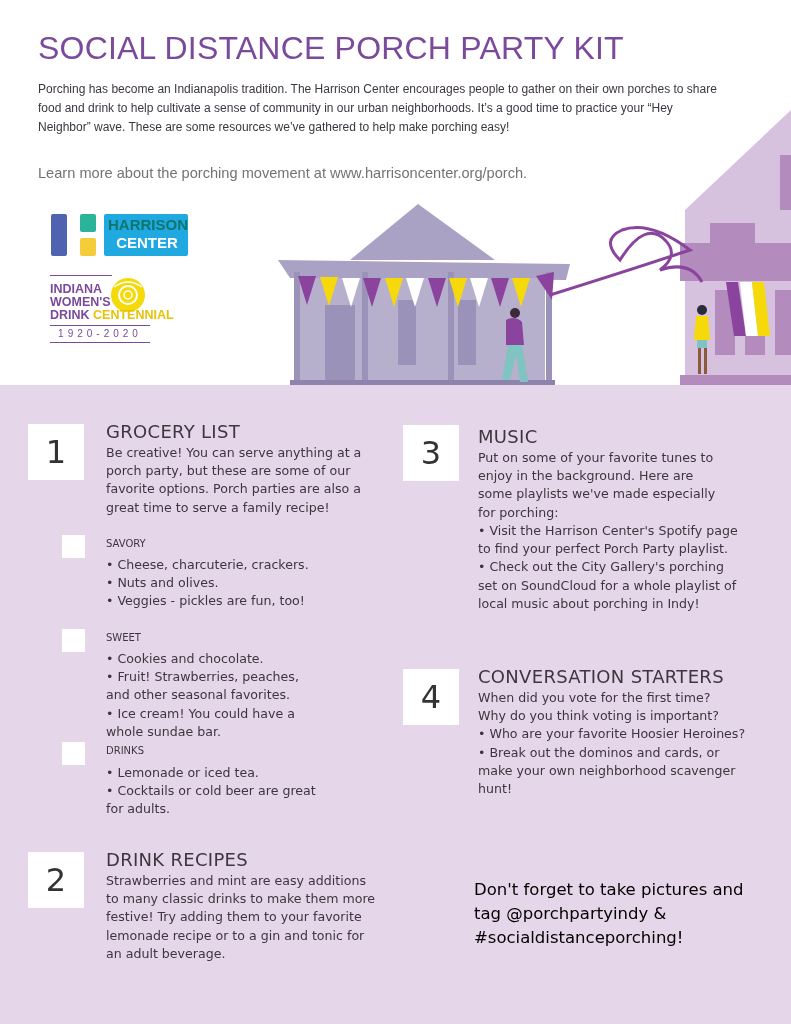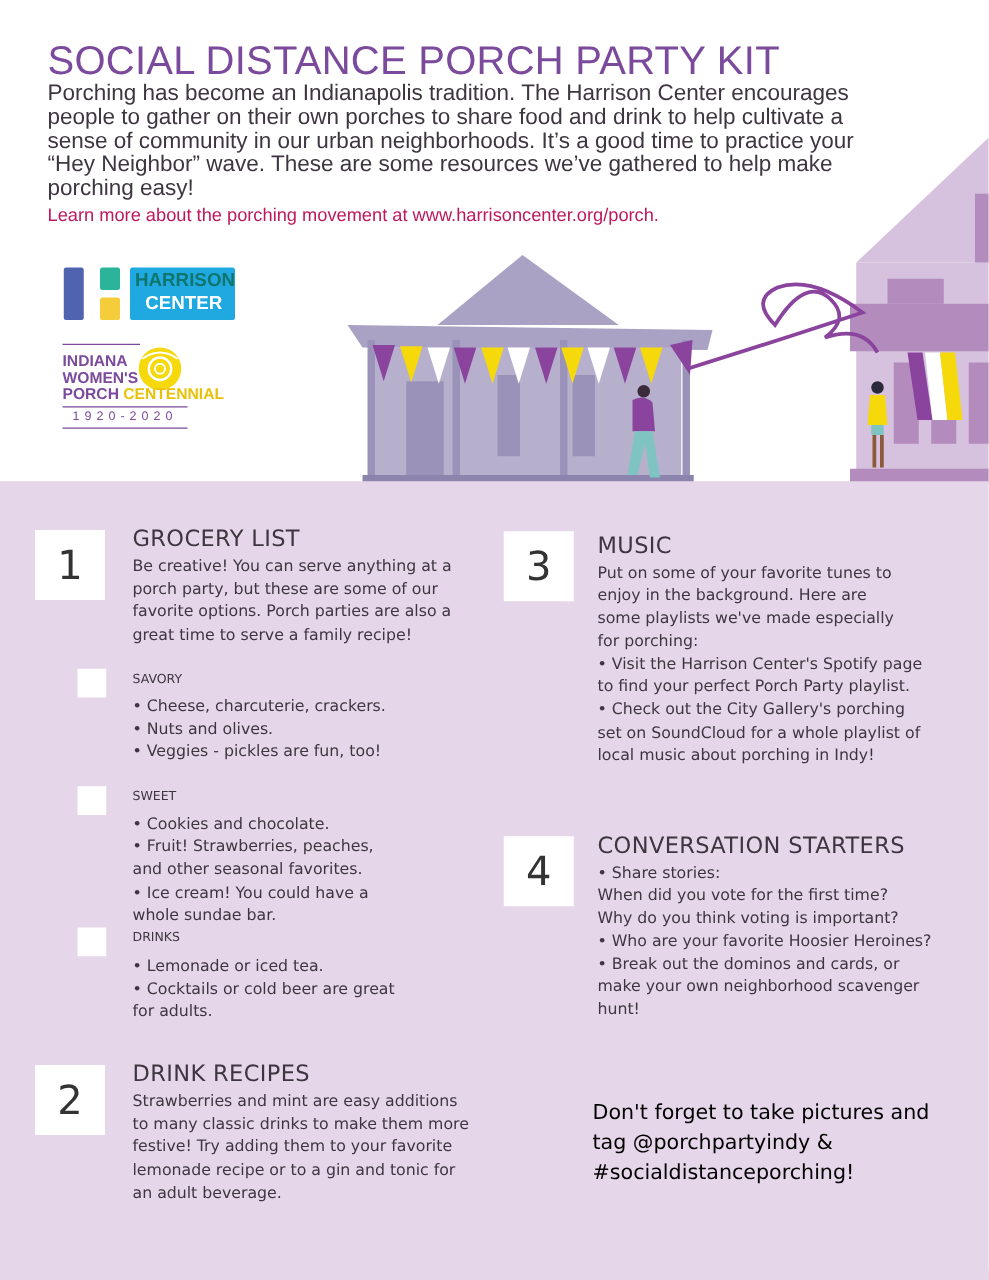--- a/index.html
+++ b/index.html
@@ -1,23 +1,23 @@
 <!DOCTYPE html>
 <html><head>
 <meta charset="utf-8">
 <style>
   html, body { margin:0; padding:0; }
   body { width:791px; height:1024px; background:#ffffff; position:relative; overflow:hidden;
          font-family:"DejaVu Sans", "Liberation Sans", sans-serif; color:#3d3640; }
   .title { position:absolute; left:38px; top:30px; font-family:"Liberation Sans", sans-serif;
            font-size:32px; color:#7b4a9c; letter-spacing:0.2px; white-space:nowrap; }
-  .intro { position:absolute; left:38px; top:65px; width:680px; font-family:"Liberation Sans", sans-serif;
-           font-size:18px; line-height:19px; color:#3d3640; }
+  .intro { position:absolute; left:38px; top:80px; width:680px; font-family:"Liberation Sans", sans-serif;
+           font-size:12px; line-height:19px; color:#3d3640; }
   .learn { position:absolute; left:38px; top:165px; font-family:"Liberation Sans", sans-serif;
-           font-size:14.6px; color:#be185d; }
+           font-size:14.6px; color:#737373; }
   .lower { position:absolute; left:0; top:385px; width:791px; height:639px; background:#e6d6e9; }
   .numbox { position:absolute; width:56px; height:56px; background:#ffffff; display:flex;
             align-items:center; justify-content:center; font-size:32px; color:#333; }
   .chk { position:absolute; width:23px; height:23px; background:#ffffff; }
   .sec-title { position:absolute; font-size:18px; color:#3d3640; white-space:nowrap; letter-spacing:0.3px; }
   .sec-body { position:absolute; font-size:12.6px; line-height:18.2px; color:#3d3640; }
   .sub-title { position:absolute; font-size:10px; color:#3d3640; }
   .sub-list { position:absolute; font-size:12.6px; line-height:18.2px; color:#3d3640; margin:0; padding:0; list-style:none; }
   .sub-list li { margin:0; }
   .callout { position:absolute; left:474px; top:878px; width:300px; font-size:16.5px; line-height:24px; color:#000000; }
@@ -47,21 +47,21 @@
   <div style="position:absolute;left:0;top:0;width:62px;height:1px;background:#7b4a9c;"></div>
   <svg style="position:absolute;left:56px;top:0;" width="44" height="40" viewBox="0 0 44 40">
     <circle cx="22" cy="20" r="17" fill="#f5d90a"></circle>
     <circle cx="22" cy="20" r="9" fill="none" stroke="#fff" stroke-width="2"></circle>
     <circle cx="22" cy="20" r="4" fill="none" stroke="#fff" stroke-width="1.5"></circle>
     <path d="M8 12 Q22 2 36 12" fill="none" stroke="#fff" stroke-width="1.5"></path>
   </svg>
   <div style="position:absolute;left:0;top:8px;font-family:'Liberation Sans',sans-serif;font-weight:bold;font-size:12.5px;line-height:13px;color:#7b4a9c;">INDIANA</div>
   <div style="position:absolute;left:0;top:21px;font-family:'Liberation Sans',sans-serif;font-weight:bold;font-size:12.5px;line-height:13px;color:#7b4a9c;">WOMEN'S</div>
   <div style="position:absolute;left:0;top:34px;font-family:'Liberation Sans',sans-serif;font-weight:bold;font-size:12.5px;line-height:13px;color:#7b4a9c;white-space:nowrap;">
-    <span>PORCH</span>
+    <span>DRINK</span>
     <span style="color:#e8c20a;">CENTENNIAL</span>
   </div>
   <div style="position:absolute;left:0;top:50px;width:100px;height:1px;background:#7b4a9c;"></div>
   <div style="position:absolute;left:0;top:53px;width:100px;text-align:center;font-family:'Liberation Sans',sans-serif;font-size:10px;letter-spacing:4px;color:#7b4a9c;">1920-2020</div>
   <div style="position:absolute;left:0;top:67px;width:100px;height:1px;background:#7b4a9c;"></div>
 </div>
 
 <div class="illus">
   <svg width="521" height="290" viewBox="0 0 521 290">
 
@@ -154,20 +154,19 @@
 <div class="sec-title" style="left:478px;top:426px;">MUSIC</div>
 <div class="sec-body" style="left:478px;top:449px;width:250px;">Put on some of your favorite tunes to enjoy in the background. Here are some playlists we've made especially for porching:</div>
 <ul class="sub-list" style="left:478px;top:522px;width:262px;">
   <li>• Visit the Harrison Center's Spotify page to find your perfect Porch Party playlist.</li>
   <li>• Check out the City Gallery's porching set on SoundCloud for a whole playlist of local music about porching in Indy!</li>
 </ul>
 
 <div class="numbox" style="left:403px;top:669px;">4</div>
 <div class="sec-title" style="left:478px;top:666px;">CONVERSATION STARTERS</div>
 <ul class="sub-list" style="left:478px;top:689px;width:275px;">
-  <li>• Share stories:</li>
   <li>When did you vote for the first time?</li>
   <li>Why do you think voting is important?</li>
   <li>• Who are your favorite Hoosier Heroines?</li>
   <li>• Break out the dominos and cards, or make your own neighborhood scavenger hunt!</li>
 </ul>
 
 <div class="callout">Don't forget to take pictures and tag @porchpartyindy &amp; #socialdistanceporching!</div>
 
 </body></html>

